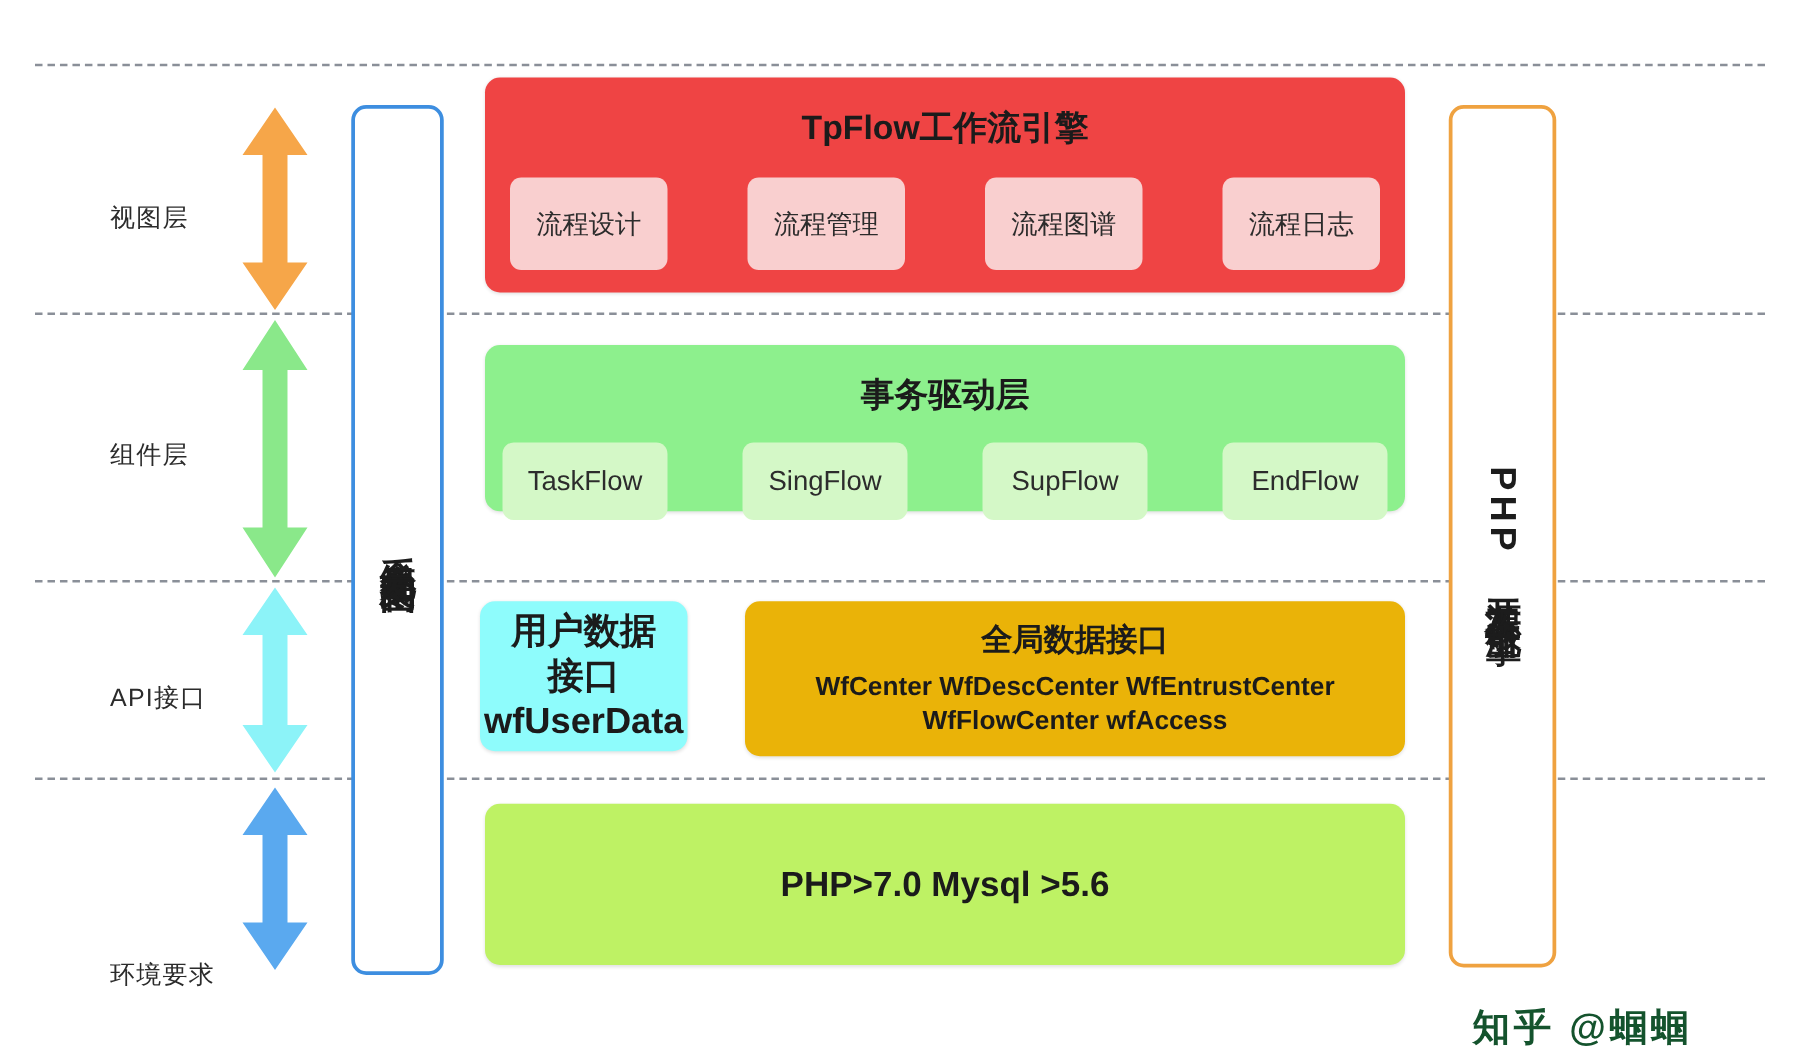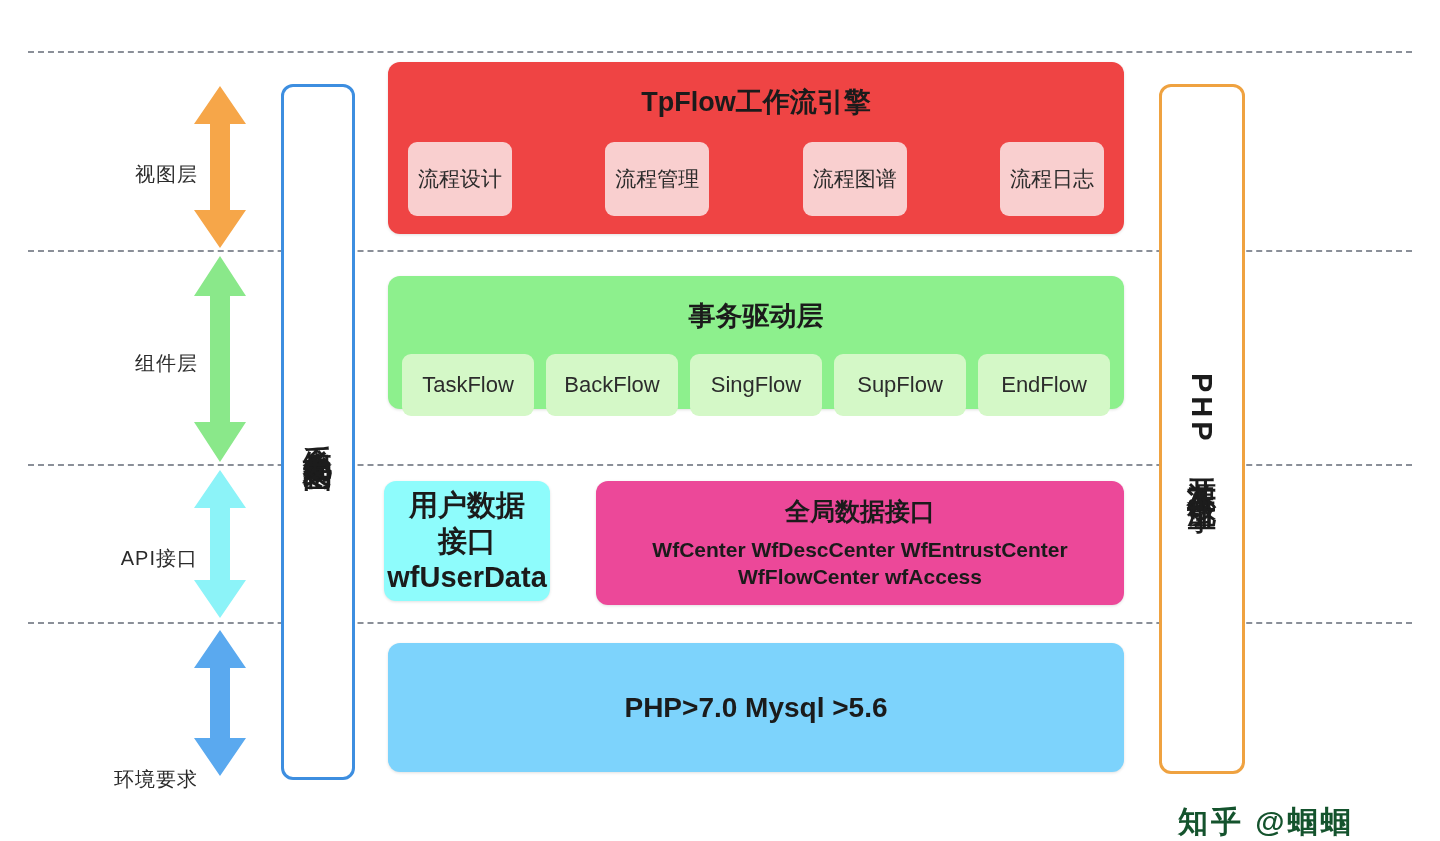--- a/index.html
+++ b/index.html
@@ -23,21 +23,21 @@
     width: 1384px;
     height: 0;
     border-top: 2px dashed #8a8f98;
   }
 
   
   .layer-label {
     position: absolute;
     left: 88px;
     width: 110px;
-    text-align: right;
+    text-align: left;
     font-size: 20px;
     color: #2b2b2b;
     letter-spacing: 1px;
     white-space: nowrap;
   }
 
   
   .arrow { position: absolute; left: 190px; width: 60px; }
 
   
@@ -93,21 +93,21 @@
   }
 
   
   #view-panel {
     left: 388px; top: 62px; width: 736px; height: 172px;
     background: #ef4444;
   }
   #view-panel .panel-title { font-size: 27px; padding-top: 22px; }
   #view-panel .chips { margin: 22px 20px 0 20px; height: 74px; }
   #view-panel .chip {
-    background: #f9cfcf; width: 104px; font-size: 21px;
+    background: #f9cfcf; width: 126px; font-size: 21px;
   }
 
   
   #comp-panel {
     left: 388px; top: 276px; width: 736px; height: 133px;
     background: #8df08d;
   }
   #comp-panel .panel-title { font-size: 27px; padding-top: 22px; }
   #comp-panel .chips { margin: 20px 14px 15px 14px; height: 62px; }
   #comp-panel .chip {
@@ -119,37 +119,37 @@
     left: 384px; top: 481px; width: 166px; height: 120px;
     background: #8efcfc;
     display: flex; align-items: center; justify-content: center;
   }
   #api-user .api-user-text {
     font-weight: bold; font-size: 29px; color: #1b1b1b;
     text-align: center; line-height: 1.25;
   }
   #api-global {
     left: 596px; top: 481px; width: 528px; height: 124px;
-    background: #ec4899;
+    background: #eab308;
     padding-top: 14px;
   }
   #api-global .panel-title { font-size: 25px; }
   #api-global .api-global-sub {
     margin: 8px 18px 0 18px;
     text-align: center;
     font-weight: bold;
     font-size: 21px;
     color: #1b1b1b;
     line-height: 1.3;
   }
 
   
   #env-panel {
     left: 388px; top: 643px; width: 736px; height: 129px;
-    background: #7dd3fc;
+    background: #bef264;
     display: flex; align-items: center; justify-content: center;
   }
   #env-panel .panel-title { font-size: 28px; }
 
   
   #watermark {
     position: absolute;
     left: 1178px; top: 802px;
     font-size: 30px;
     color: #14532d;
@@ -209,21 +209,20 @@
       <div class="chip">流程管理</div>
       <div class="chip">流程图谱</div>
       <div class="chip">流程日志</div>
     </div>
   </div>
 
   <div class="panel" id="comp-panel">
     <div class="panel-title">事务驱动层</div>
     <div class="chips">
       <div class="chip">TaskFlow</div>
-      <div class="chip">BackFlow</div>
       <div class="chip">SingFlow</div>
       <div class="chip">SupFlow</div>
       <div class="chip">EndFlow</div>
     </div>
   </div>
 
   <div class="panel" id="api-user">
     <div class="api-user-text">
       <div>用户数据</div>
       <div>接口</div>

